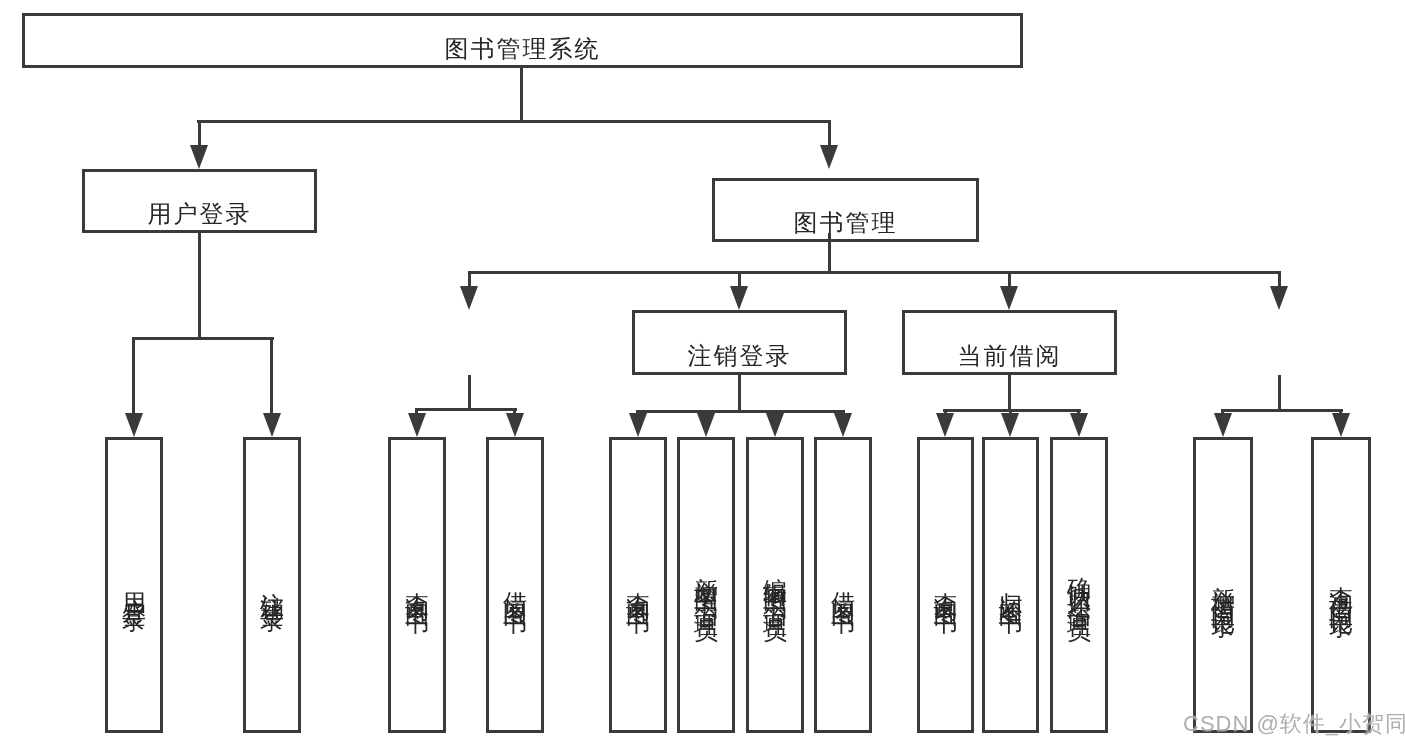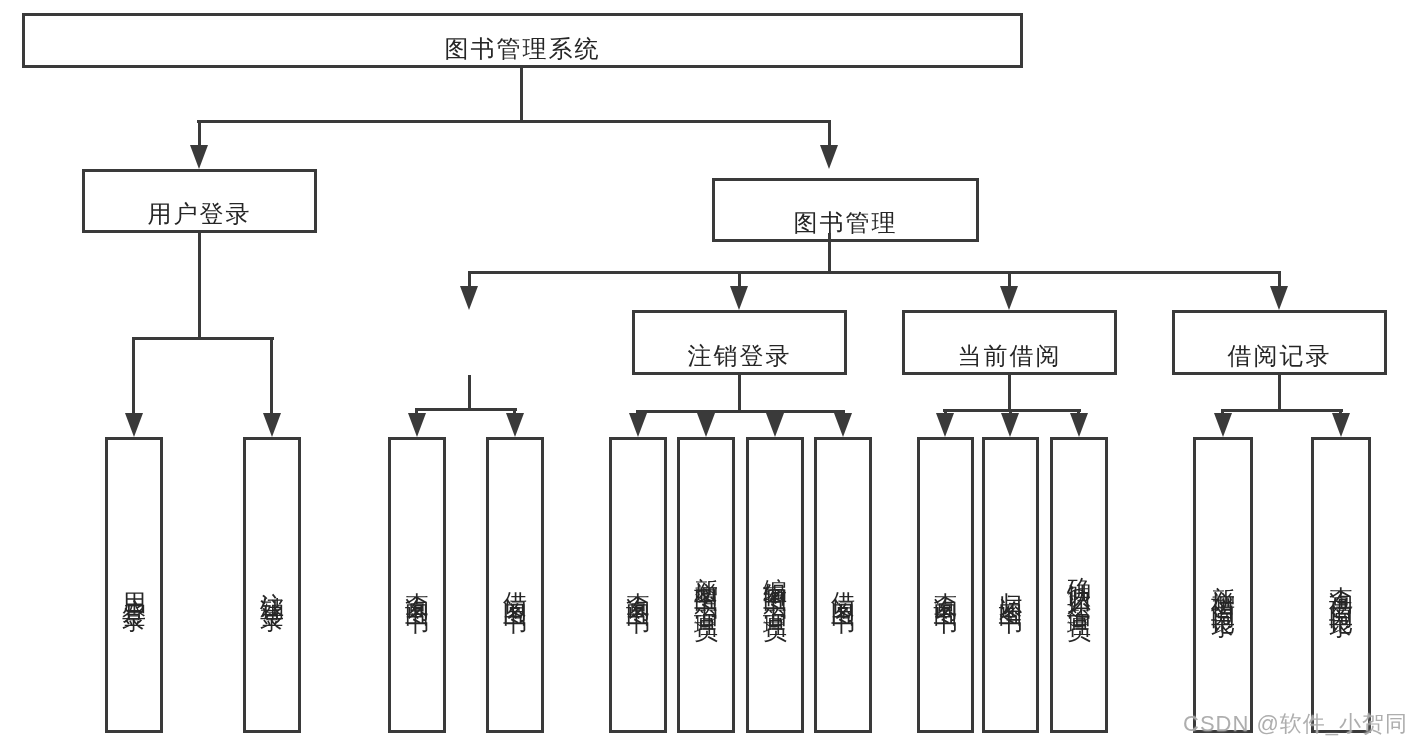--- a/index.html
+++ b/index.html
@@ -96,23 +96,20 @@
   <div class="ahead" style="left:1000px;top:286px"></div>
   <div class="vline" style="left:1278px;top:271px;height:16px"></div>
   <div class="ahead" style="left:1270px;top:286px"></div>
 
   <div class="hbox" style="left:632px;top:310px;width:215px;height:65px">
     <span>注销登录</span>
   </div>
   <div class="hbox" style="left:902px;top:310px;width:215px;height:65px">
     <span>当前借阅</span>
   </div>
-  <div class="hbox" style="left:1172px;top:310px;width:215px;height:65px">
-    <span>借阅记录</span>
-  </div>
 
   <div class="vline" style="left:468px;top:375px;height:33px"></div>
   <div class="hline" style="left:415px;top:408px;width:102px"></div>
   <div class="vline" style="left:415px;top:408px;height:6px"></div>
   <div class="ahead" style="left:408px;top:413px"></div>
   <div class="vline" style="left:513px;top:408px;height:6px"></div>
   <div class="ahead" style="left:506px;top:413px"></div>
 
   <div class="vline" style="left:738px;top:375px;height:35px"></div>
   <div class="hline" style="left:636px;top:410px;width:209px"></div>

